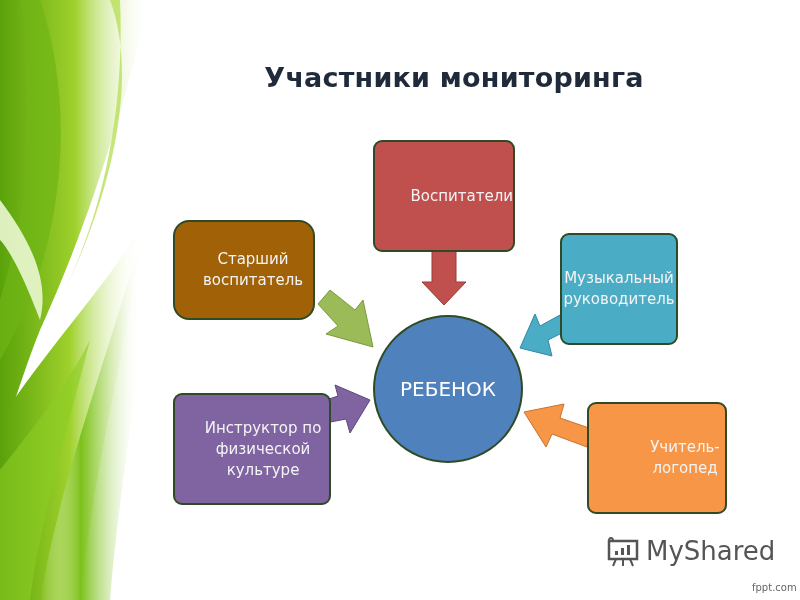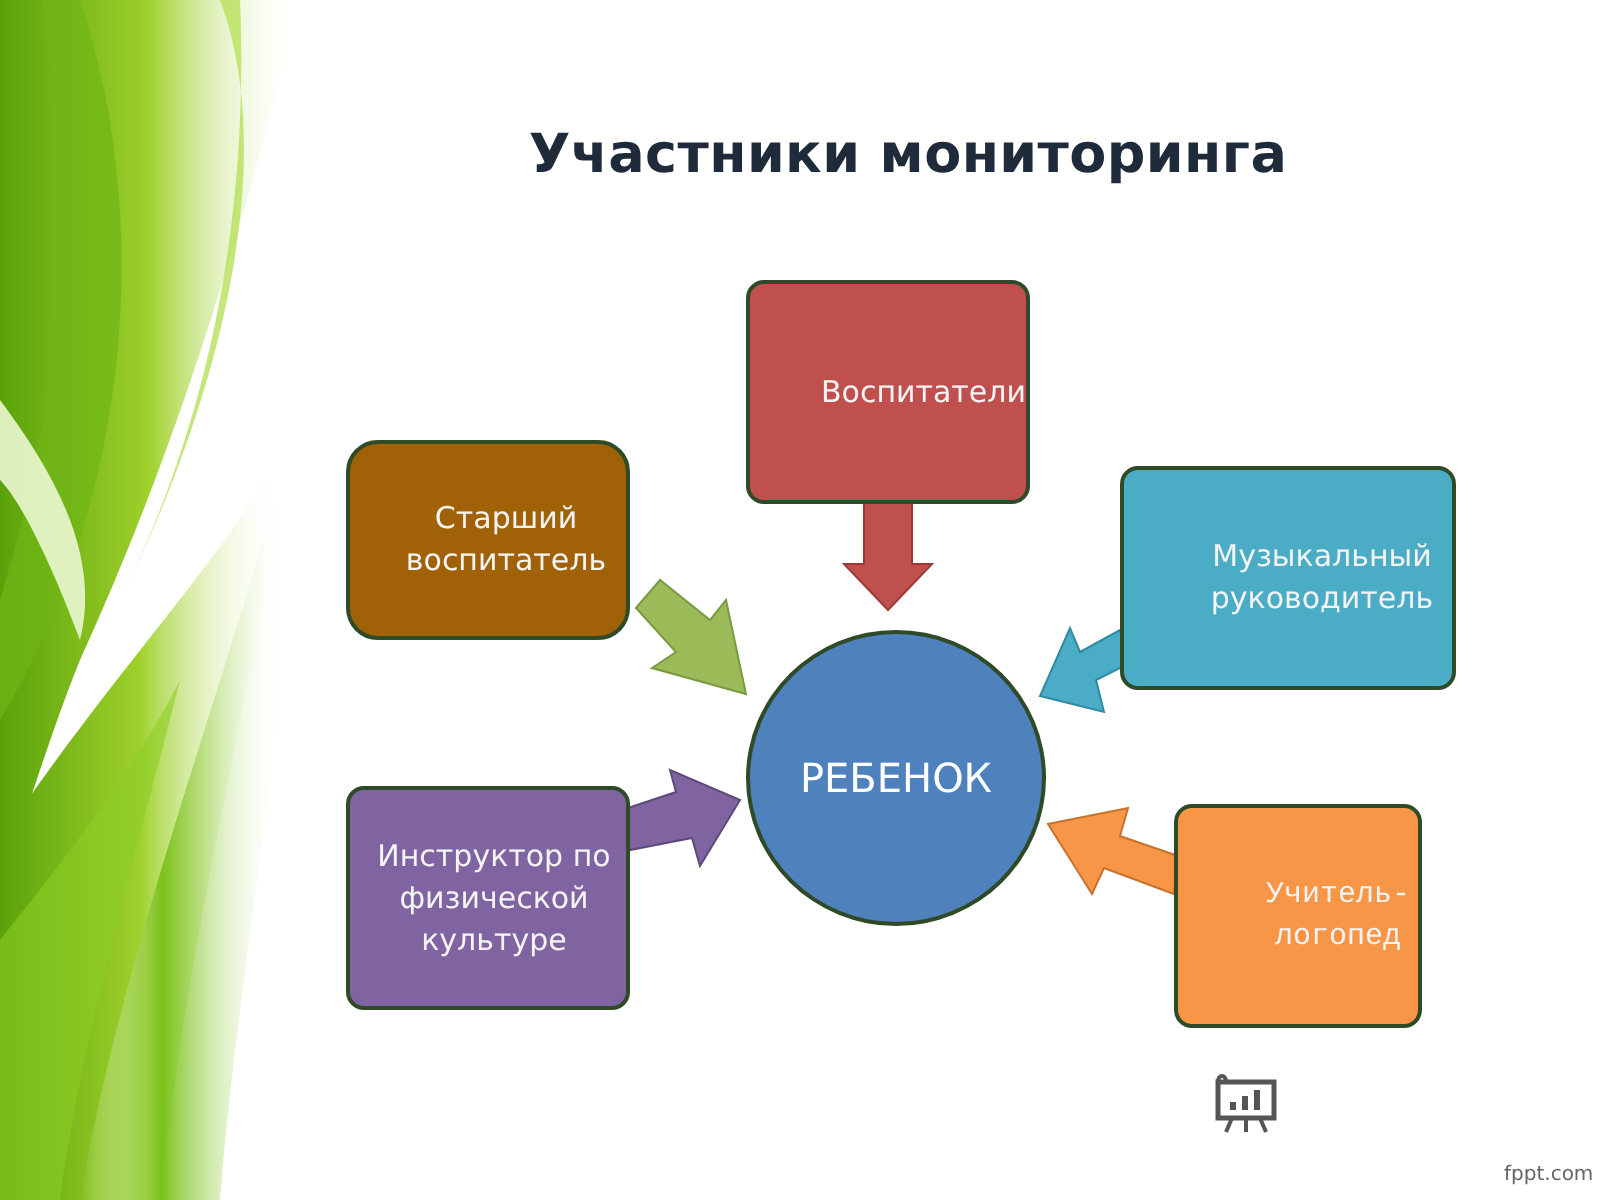--- a/index.html
+++ b/index.html
@@ -58,41 +58,42 @@
 </svg>
 
 <div class="box" style="left:373px;top:140px;width:142px;height:112px;background:#c0504d;">
   <span>Воспитатели</span>
 </div>
 
 <div class="box" style="left:173px;top:220px;width:142px;height:100px;background:#a16207;border-radius:16px;">
   <span style="display:block;width:120px;">Старший воспитатель</span>
 </div>
 
-<div class="box" style="left:560px;top:233px;width:168px;height:112px;background:#4bacc6;">
+<div class="box" style="left:560px;top:233px;width:118px;height:112px;background:#4bacc6;">
   <span style="display:block;width:130px;">Музыкальный руководитель</span>
 </div>
 
-<div class="box" style="left:173px;top:393px;width:142px;height:112px;background:#8064a2;">
+<div class="box" style="left:173px;top:393px;width:158px;height:112px;background:#8064a2;">
   <span style="display:block;width:132px;">Инструктор по физической культуре</span>
 </div>
 
-<div class="box" style="left:587px;top:402px;width:124px;height:112px;background:#f79646;font-family:Liberation Mono, monospace;">
+<div class="box" style="left:587px;top:402px;width:140px;height:112px;background:#f79646;">
   <span style="display:block;width:80px;">Учитель-логопед</span>
 </div>
 
 <div class="circle">
   <span>РЕБЕНОК</span>
 </div>
 
 <div class="logo">
   <svg width="34" height="32" viewBox="0 0 34 32" xmlns="http://www.w3.org/2000/svg">
     <rect x="3" y="6" width="28" height="18" fill="none" stroke="#555" stroke-width="2.5"></rect>
     <path d="M3,6 C3,2 7,2 7,6" fill="none" stroke="#555" stroke-width="2"></path>
     <rect x="9" y="16" width="3" height="4" fill="#555"></rect>
     <rect x="15" y="13" width="3" height="7" fill="#555"></rect>
     <rect x="21" y="10" width="3" height="10" fill="#555"></rect>
     <line x1="10" y1="24" x2="7" y2="31" stroke="#555" stroke-width="2"></line>
     <line x1="17" y1="24" x2="17" y2="31" stroke="#555" stroke-width="2"></line>
     <line x1="24" y1="24" x2="27" y2="31" stroke="#555" stroke-width="2"></line>
   </svg>
+  <span class="logo-text">MyShared</span>
 </div>
 <div class="fppt">fppt.com</div>
 
 </body></html>

